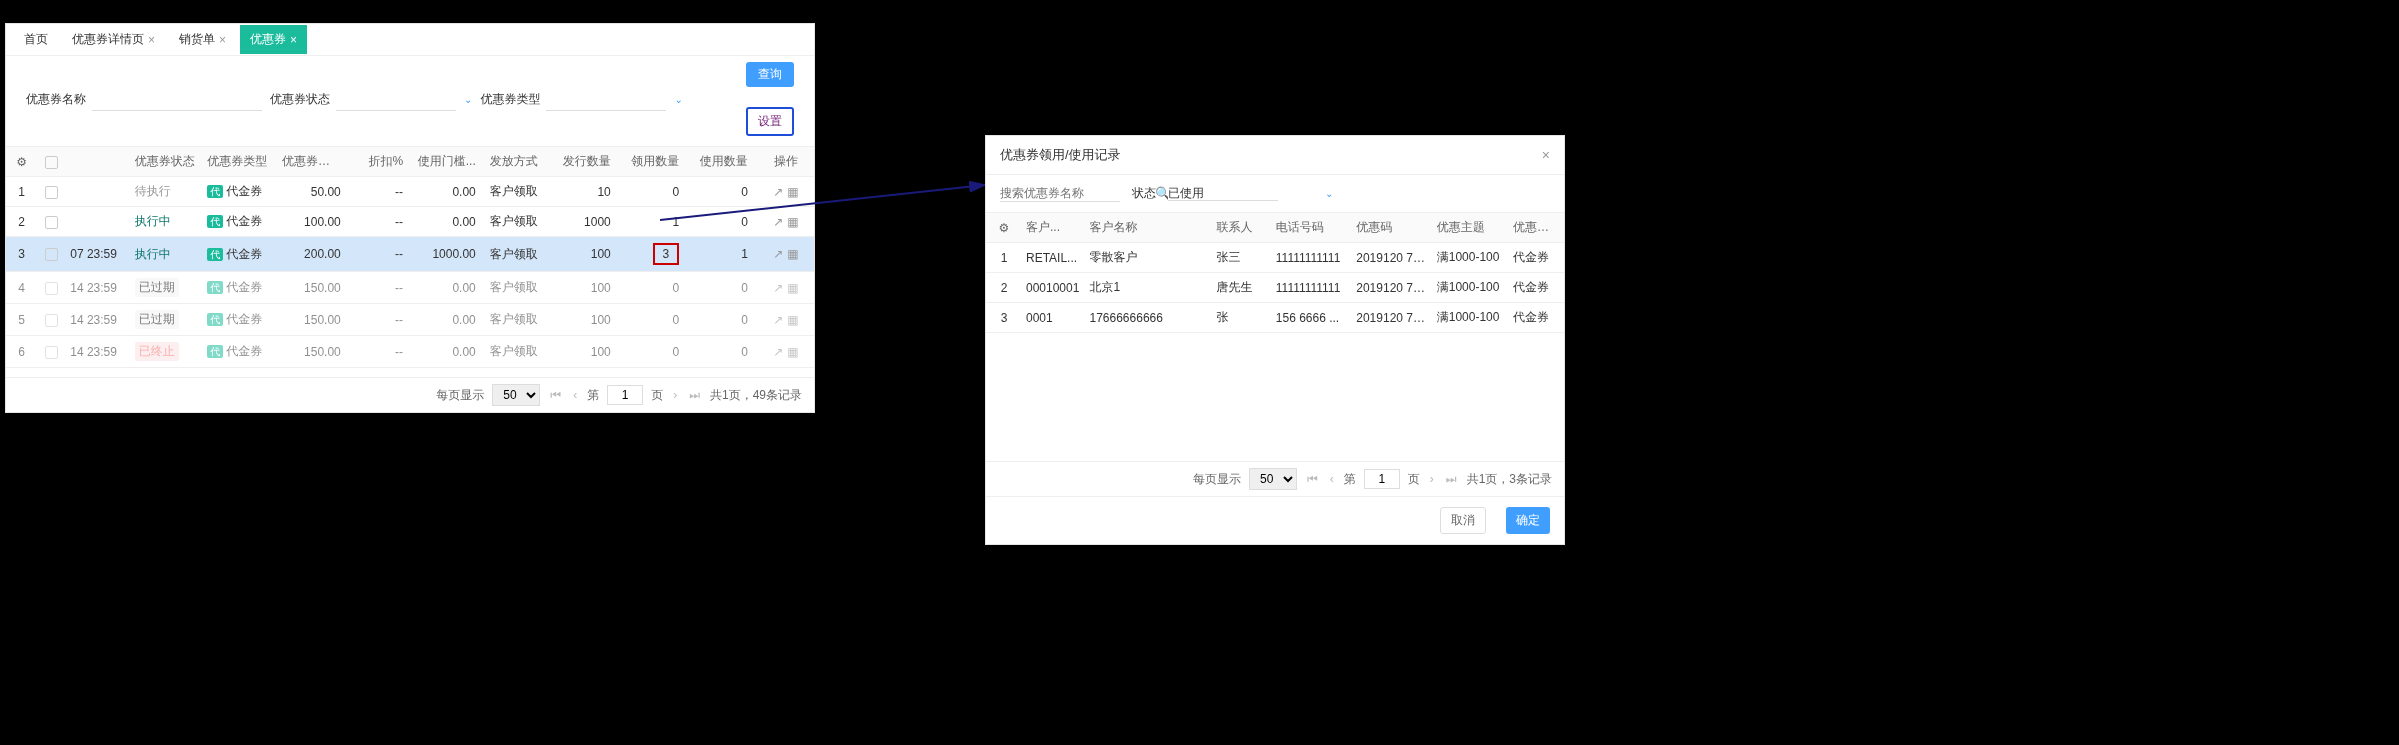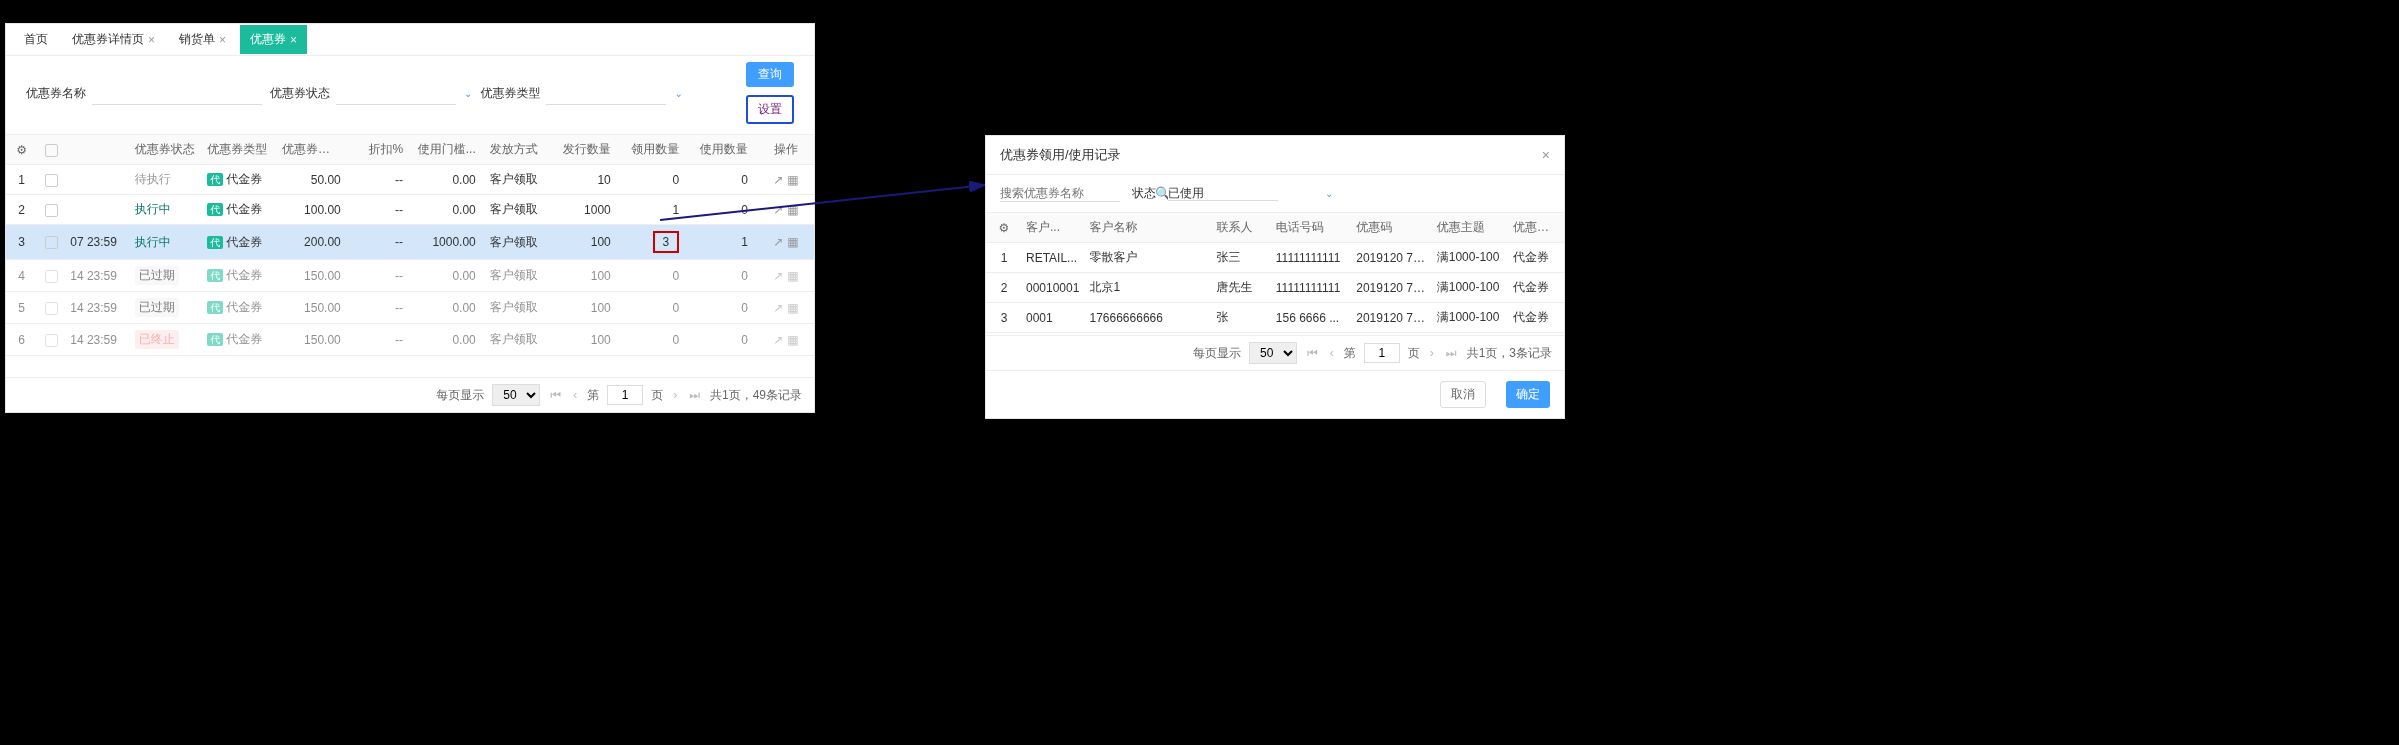--- a/index.html
+++ b/index.html
@@ -1,39 +1,39 @@
 <!DOCTYPE html>
 <html><head>
 <meta charset="utf-8">
 <style>
 * { margin: 0; padding: 0; box-sizing: border-box; }
 body { font-family: -apple-system, "PingFang SC", "Microsoft YaHei", sans-serif; font-size: 12px; background: #000; color: #333; width: 2399px; height: 745px; position: relative; }
 .panel { background: #fff; position: absolute; border: 1px solid #e5e5e5; }
 .panel-left { left: 5px; top: 23px; width: 810px; height: 390px; display: flex; flex-direction: column; }
-.panel-right { left: 985px; top: 135px; width: 580px; height: 284px; display: flex; flex-direction: column; }
+.panel-right { left: 985px; top: 135px; width: 580px; height: 410px; display: flex; flex-direction: column; }
 .tabs { display: flex; align-items: center; height: 32px; border-bottom: 1px solid #eee; padding: 0 8px; gap: 4px; }
 .tab { padding: 6px 10px; cursor: pointer; color: #333; display: flex; align-items: center; gap: 4px; }
 .tab.active { background: #1abc9c; color: #fff; }
 .tab-close { font-size: 12px; color: #999; }
 .tab.active .tab-close { color: #fff; }
 .header-row { display: flex; align-items: center; justify-content: space-between; padding: 8px 12px; }
 .page-title { font-size: 16px; font-weight: 500; }
 .header-actions { display: flex; align-items: center; gap: 8px; }
 .txt-btn { color: #aaa; display: flex; align-items: center; gap: 4px; cursor: pointer; font-size: 12px; }
 .btn { padding: 4px 10px; border-radius: 3px; cursor: pointer; border: none; font-size: 12px; }
 .btn-primary { background: #409eff; color: #fff; }
 .btn-outline { background: #fff; color: #701a75; border: 2px solid #1d4ed8; }
 .btn-plain { background: #fff; color: #666; border: 1px solid #ddd; }
 .filters { display: flex; align-items: center; padding: 6px 20px 10px 20px; gap: 8px; }
 .filter-group { display: flex; align-items: center; gap: 6px; }
 .filter-label { color: #333; font-size: 12px; white-space: nowrap; }
 .filter-input { border: none; border-bottom: 1px solid #ddd; padding: 4px 2px; font-size: 12px; outline: none; background: transparent; }
 .filter-input.w1{ width: 170px; }
 .filter-input.w2{ width: 120px; }
-.btn-col { display: flex; flex-direction: column; gap: 8px; margin-left: auto; }
+.btn-col { display: flex; flex-direction: column; gap: 20px; margin-left: auto; }
 .chev { color: #409eff; font-size: 10px; margin-left: 2px; }
 .table-wrap { flex: 1; overflow: auto; border-top: 1px solid #eee; }
 table { width: 100%; border-collapse: collapse; table-layout: fixed; }
 th, td { padding: 6px 4px; border-bottom: 1px solid #eee; text-align: left; white-space: nowrap; overflow: hidden; text-overflow: ellipsis; font-size: 12px; }
 th { background: #fafafa; color: #666; font-weight: normal; }
 td.num, th.num { text-align: right; padding-right: 10px; }
 td.ctr, th.ctr { text-align: center; }
 tbody tr.hl { background: #d4e6f9; }
 tbody tr.dim { opacity: 0.55; }
 .status { display: inline-block; }

